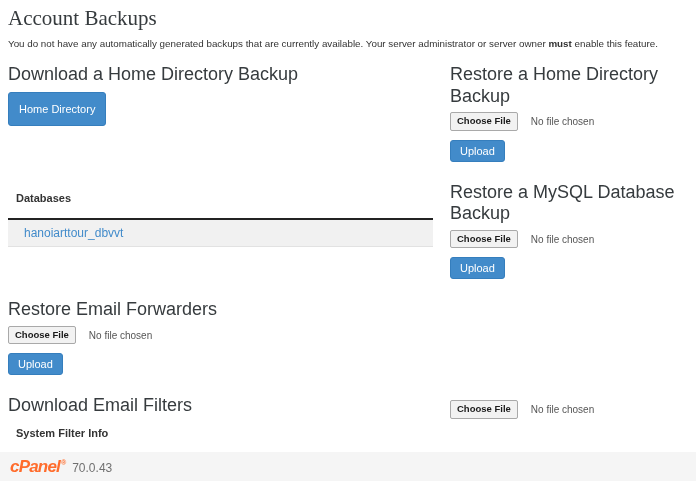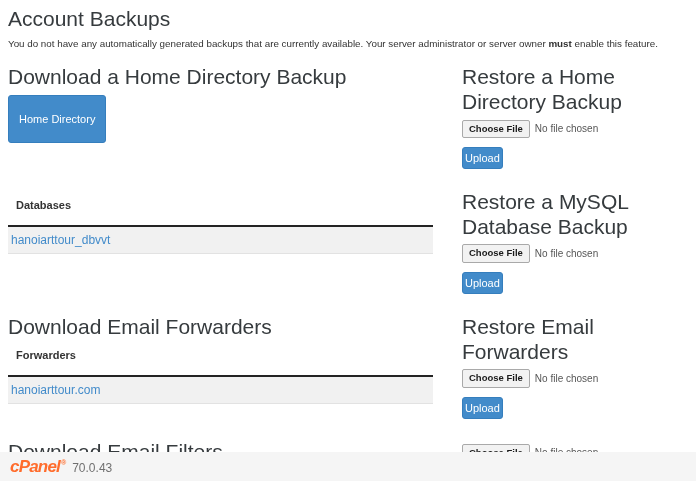--- a/index.html
+++ b/index.html
@@ -3,50 +3,50 @@
 <meta charset="utf-8">
 <style>
   html,body{margin:0;padding:0;}
   body{
     width:696px;height:481px;position:relative;overflow:hidden;
     background:#ffffff;color:#333;
     font-family:"Liberation Sans", sans-serif;
     -webkit-font-smoothing:antialiased;
   }
   .content{padding:4px 10px 0 8px;}
-  h1.page-title{font-size:21px;font-weight:400;color:#363b3e;margin:2px 0 7px 0;line-height:1.2;}
+  h1.page-title{font-size:21px;font-weight:400;color:#363b3e;margin:2px 0 7px 0;line-height:1.2;font-family:Liberation Serif, serif;}
   .notice{font-size:9.8px;color:#333;margin:0;white-space:nowrap;letter-spacing:0;}
   .notice b{font-weight:bold;}
   h2.partial{font-size:18.5px;font-weight:400;color:#363b3e;margin:21px 0 0 0;line-height:1.2;}
   .section{display:flex;align-items:flex-start;margin-top:20px;}
   .section.first{margin-top:15px;}
   .col-left{width:442px;flex:0 0 442px;}
-  .col-right{flex:1;margin-left:12px;}
-  h3.sec-heading{font-size:21px;font-weight:400;color:#363b3e;margin:0;line-height:1.2;}
+  .col-right{flex:1;}
+  h3.sec-heading{font-size:18px;font-weight:400;color:#363b3e;margin:0;line-height:1.2;}
   .btn{
     display:inline-block;background:#428bca;border:1px solid #357ebd;color:#fff;
     font-size:11px;font-family:"Liberation Sans", sans-serif;
-    border-radius:3px;padding:17px 10px;cursor:pointer;line-height:1.1;
+    border-radius:3px;padding:10px 10px;cursor:pointer;line-height:1.1;
   }
-  .btn.upload{padding:4px 2px;margin-top:9px;}
+  .btn.upload{padding:4px 9px;margin-top:9px;}
   .home-dir-btn{margin-top:6px;}
-  .file-row{margin-top:5px;display:flex;align-items:center;}
+  .file-row{margin-top:5px;display:flex;align-items:center;gap:8px;}
   .file-btn{
     display:inline-block;font-size:9.5px;font-weight:bold;color:#1a1a1a;
     background:#f2f2f2;border:1px solid #a9a9a9;border-radius:2px;
     padding:2px 6px;cursor:pointer;line-height:1.3;
   }
   .file-status{font-size:10px;color:#555;margin-left:5px;}
   .ptable{width:425px;margin-top:7px;}
   .ptable .th{
     font-size:11px;font-weight:bold;color:#333;
     padding:3px 8px 14px 8px;border-bottom:2px solid #232323;
   }
   .ptable .tr{
-    background:#f1f1f1;padding:6px 3px;font-size:12px;
+    background:#f1f1f1;padding:6px 16px;font-size:12px;
     border-bottom:1px solid #e2e2e2;
   }
   .ptable .tr a{color:#428bca;text-decoration:none;cursor:pointer;}
   .footer{
     position:absolute;left:0;right:0;bottom:0;height:29px;
     background:#f5f5f5;display:flex;align-items:center;padding-left:10px;
   }
   .cpanel-logo{
     color:#ff6c2c;font-style:italic;font-weight:bold;font-size:17px;
     letter-spacing:-0.8px;line-height:1;position:relative;
@@ -92,29 +92,20 @@
       <h3 class="sec-heading">Restore a MySQL Database Backup</h3>
       <div class="file-row">
         <span class="file-btn">Choose File</span>
         <span class="file-status">No file chosen</span>
       </div>
       <button class="btn upload">Upload</button>
     </div>
   </div>
 
   <div class="section">
-    <div class="col-left">
-      <h3 class="sec-heading">Download Email Forwarders</h3>
-      <div class="ptable">
-        <div class="th">Forwarders</div>
-        <div class="tr">
-          <a>hanoiarttour.com</a>
-        </div>
-      </div>
-    </div>
     <div class="col-right">
       <h3 class="sec-heading">Restore Email Forwarders</h3>
       <div class="file-row">
         <span class="file-btn">Choose File</span>
         <span class="file-status">No file chosen</span>
       </div>
       <button class="btn upload">Upload</button>
     </div>
   </div>
 

